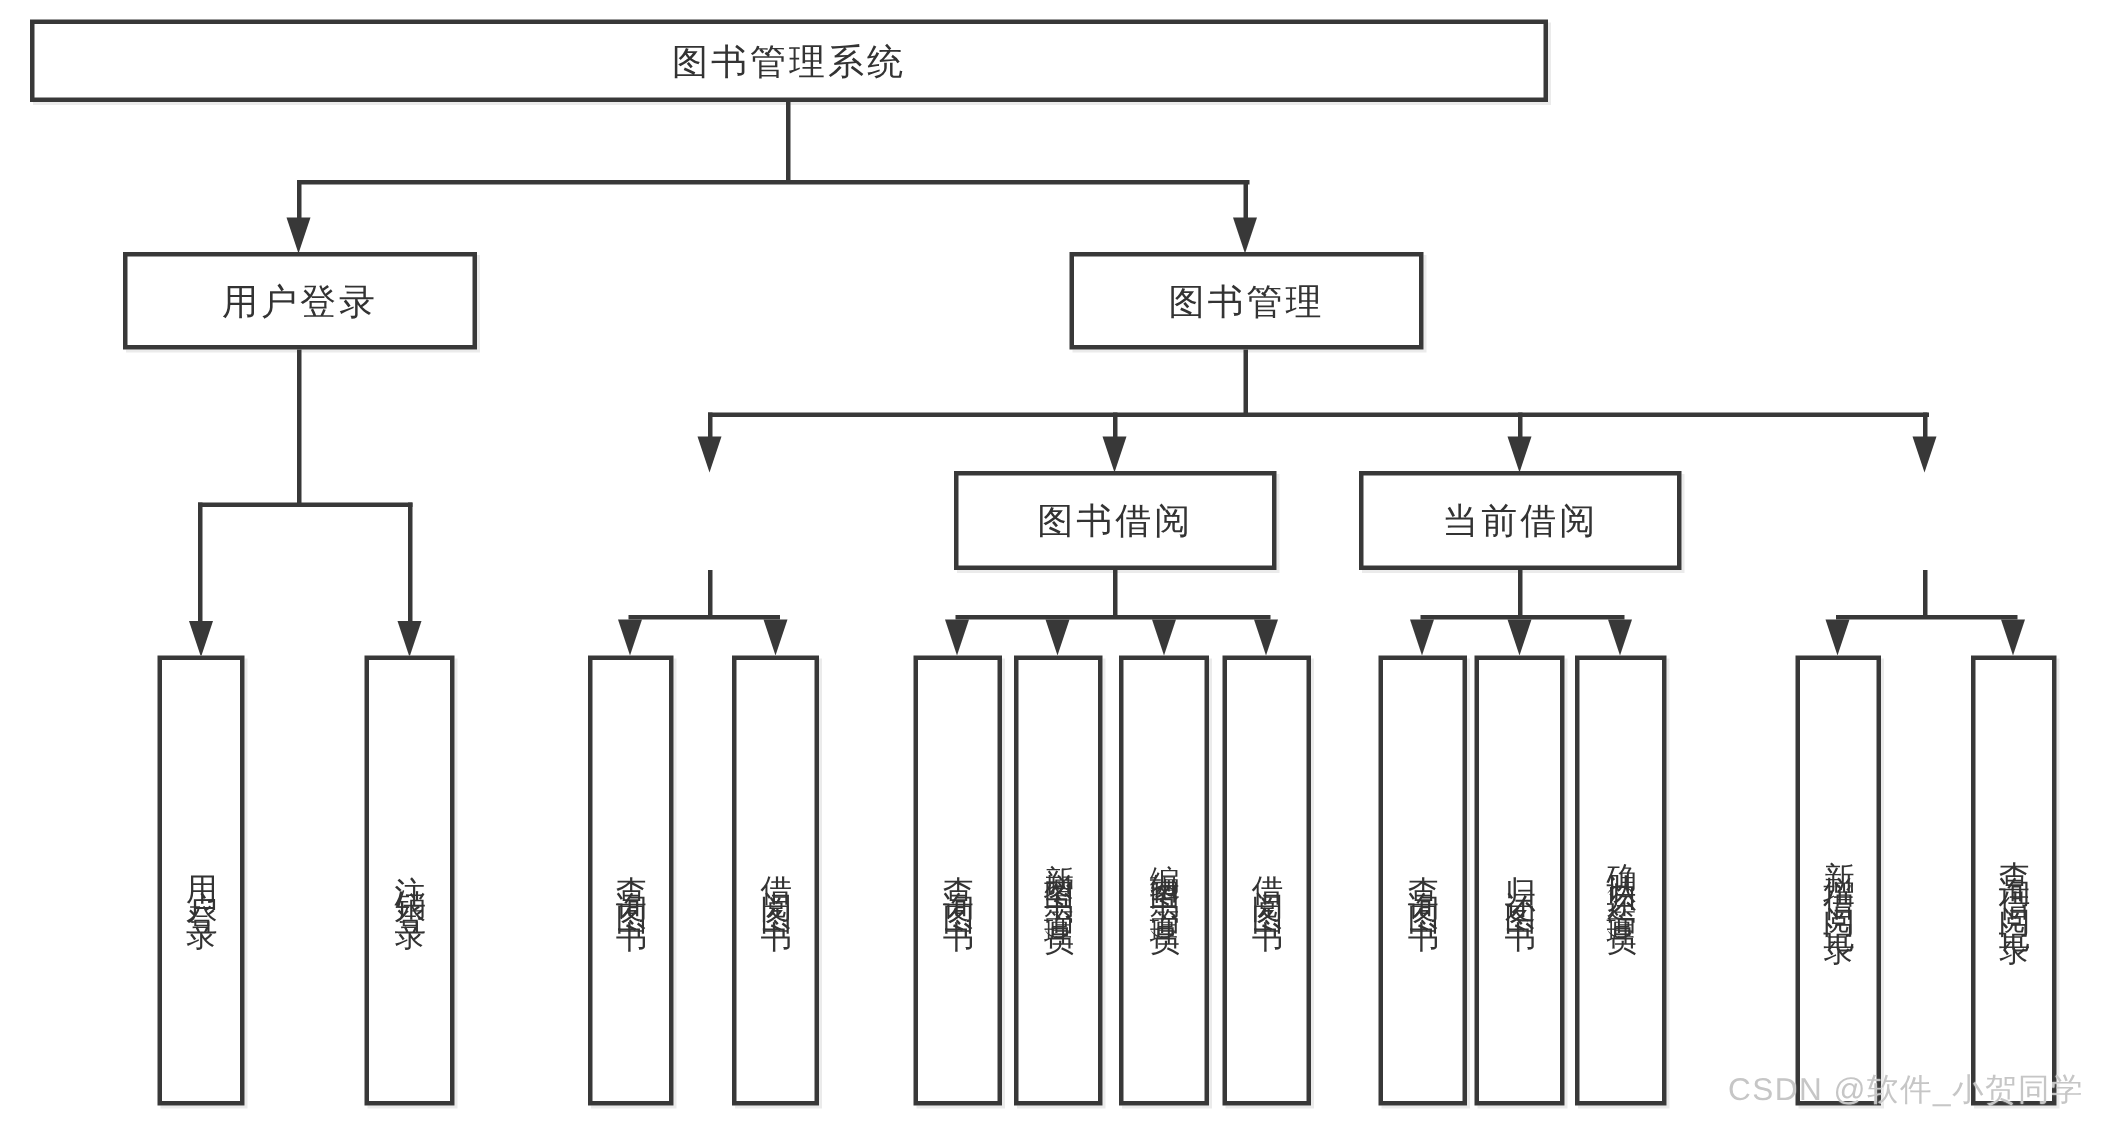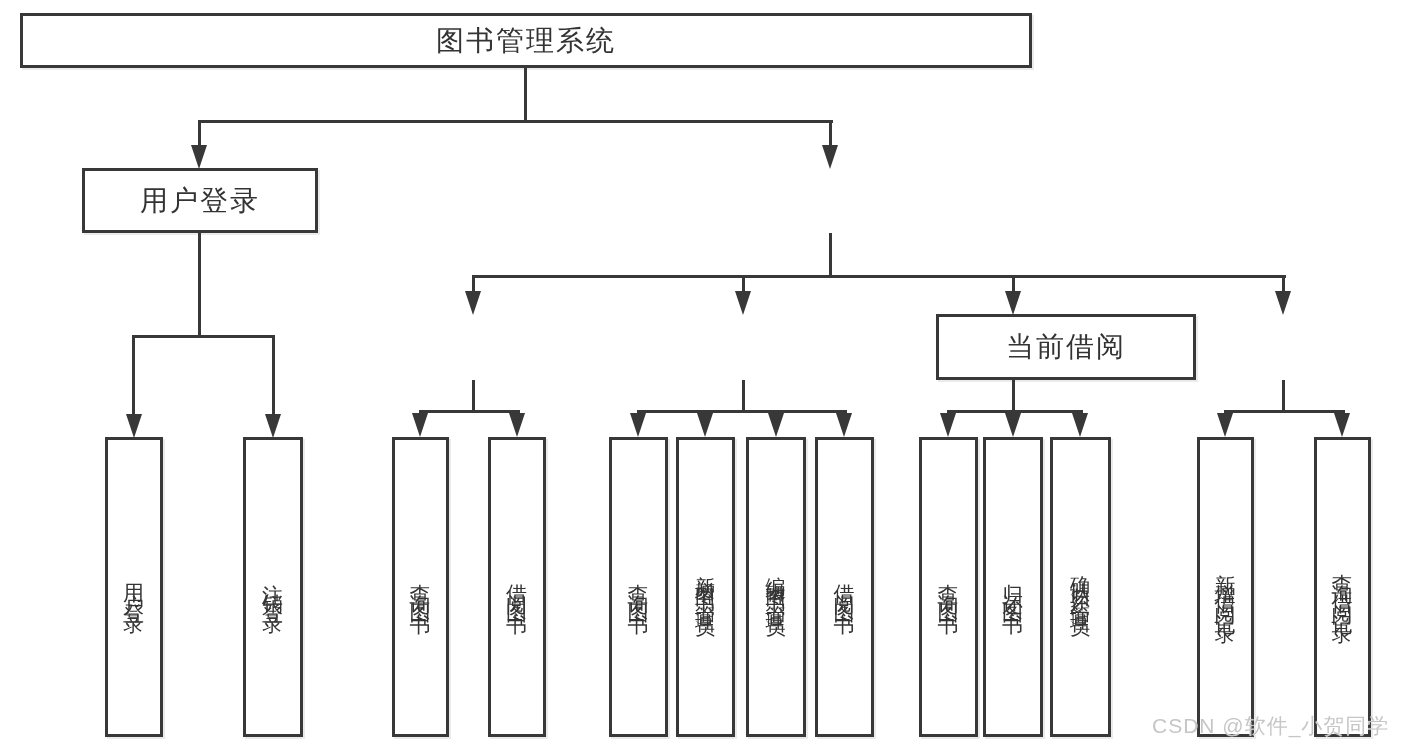--- a/index.html
+++ b/index.html
@@ -18,21 +18,21 @@
     overflow:hidden;
   }
   .box{
     position:absolute;
     box-sizing:border-box;
     border:3px solid var(--line);
     background:#fff;
     display:flex;align-items:center;justify-content:center;
     box-shadow:2px 2px 0 rgba(0,0,0,0.08);
   }
-  .h-label{font-size:28px;letter-spacing:2px;white-space:nowrap;}
+  .h-label{font-size:24px;letter-spacing:2px;white-space:nowrap;}
   .v-label{
     writing-mode:vertical-rl;
     text-orientation:mixed;
     font-size:21px;
     letter-spacing:10px;
     line-height:1;
     white-space:nowrap;
   }
   .v-label.tight{letter-spacing:6px;font-size:20px;}
   .line{position:absolute;background:var(--line);}
@@ -64,40 +64,46 @@
   <div class="line" style="left:524px;top:67px;width:3px;height:53px;"></div>
   <div class="line" style="left:198px;top:120px;width:635px;height:3px;"></div>
   <div class="line" style="left:198px;top:120px;width:3px;height:26px;"></div>
   <div class="arrow" style="left:191px;top:145px;"></div>
   <div class="line" style="left:829px;top:120px;width:3px;height:26px;"></div>
   <div class="arrow" style="left:822px;top:145px;"></div>
 
   <div class="box" style="left:82px;top:168px;width:236px;height:65px;">
     <span class="h-label">用户登录</span>
   </div>
+  <div class="box" style="left:713px;top:168px;width:236px;height:65px;">
+    <span class="h-label">图书管理</span>
+  </div>
 
   <div class="line" style="left:198px;top:233px;width:3px;height:104px;"></div>
   <div class="line" style="left:132px;top:335px;width:143px;height:3px;"></div>
   <div class="line" style="left:132px;top:335px;width:3px;height:80px;"></div>
   <div class="arrow" style="left:126px;top:414px;"></div>
   <div class="line" style="left:272px;top:335px;width:3px;height:80px;"></div>
   <div class="arrow" style="left:265px;top:414px;"></div>
 
   <div class="line" style="left:829px;top:233px;width:3px;height:45px;"></div>
   <div class="line" style="left:472px;top:275px;width:814px;height:3px;"></div>
   <div class="line" style="left:472px;top:275px;width:3px;height:17px;"></div>
   <div class="arrow" style="left:465px;top:291px;"></div>
   <div class="line" style="left:742px;top:275px;width:3px;height:17px;"></div>
   <div class="arrow" style="left:735px;top:291px;"></div>
   <div class="line" style="left:1012px;top:275px;width:3px;height:17px;"></div>
   <div class="arrow" style="left:1005px;top:291px;"></div>
   <div class="line" style="left:1282px;top:275px;width:3px;height:17px;"></div>
   <div class="arrow" style="left:1275px;top:291px;"></div>
 
-  <div class="box" style="left:936px;top:314px;width:260px;height:66px;">
+  <div class="box" style="left:636px;top:314px;width:215px;height:66px;">
+    <span class="h-label">图书借阅</span>
+  </div>
+  <div class="box" style="left:906px;top:314px;width:215px;height:66px;">
     <span class="h-label">当前借阅</span>
   </div>
 
   <div class="line" style="left:472px;top:380px;width:3px;height:31px;"></div>
   <div class="line" style="left:419px;top:410px;width:101px;height:3px;"></div>
   <div class="arrow" style="left:412px;top:413px;"></div>
   <div class="arrow" style="left:509px;top:413px;"></div>
 
   <div class="line" style="left:742px;top:380px;width:3px;height:31px;"></div>
   <div class="line" style="left:637px;top:410px;width:210px;height:3px;"></div>

